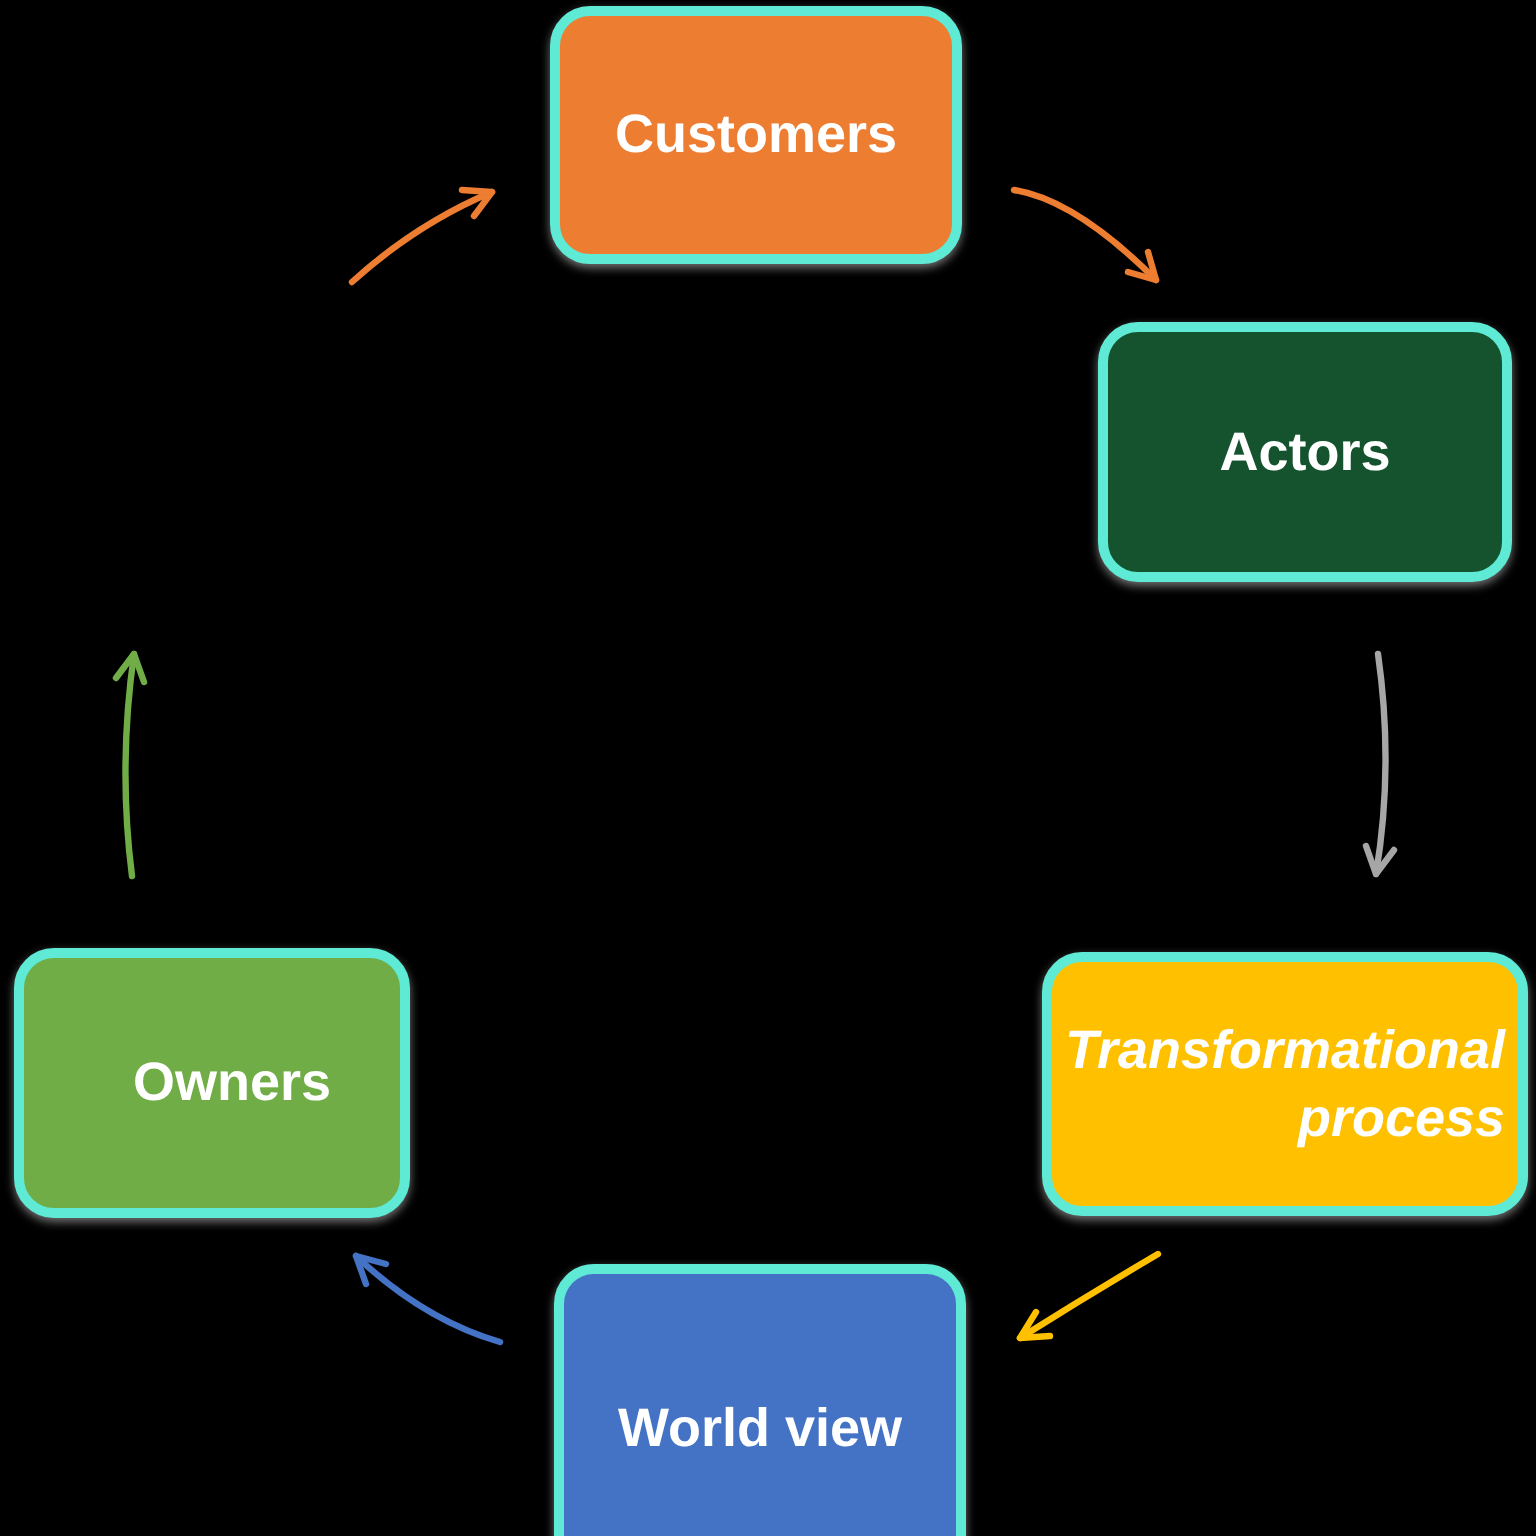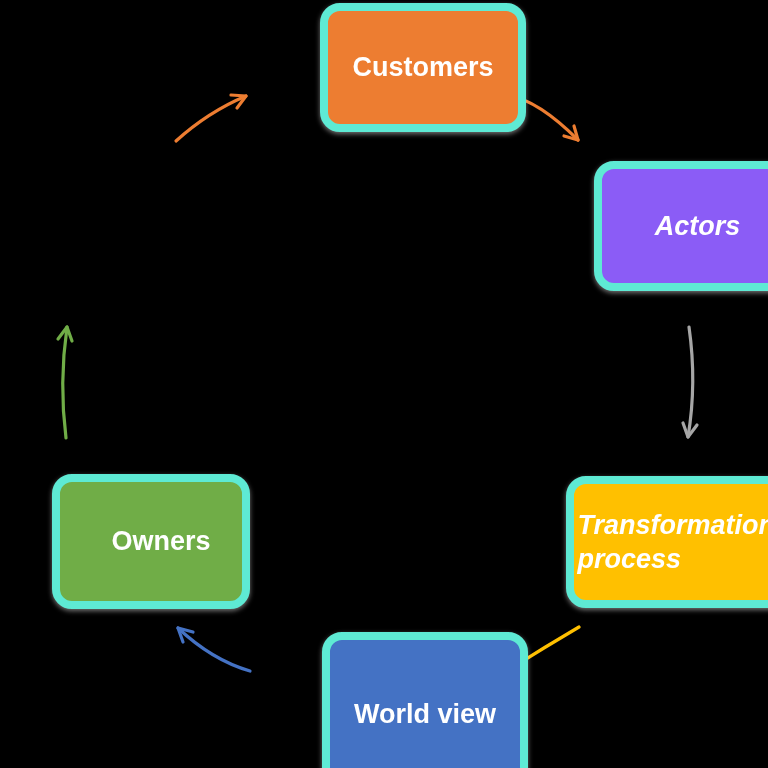--- a/index.html
+++ b/index.html
@@ -19,29 +19,28 @@
   }
   .arrow-layer path {
     fill: none;
     stroke-width: 3.2;
     stroke-linecap: round;
     stroke-linejoin: round;
   }
   .node {
     position: absolute;
     box-sizing: border-box;
-    border: 8px solid #5eead4;
+    border: 5px solid #5eead4;
     border-radius: 20px;
     box-shadow: 0 2px 5px rgba(255,255,255,0.45);
     display: flex;
     align-items: center;
     justify-content: center;
-    text-align: left;
+    text-align: right;
     padding: 4px 12px;
-    margin-left: 45px;
   }
   .node-label {
     color: #ffffff;
     font-size: 27px;
     font-weight: bold;
     line-height: 1.26;
   }
   .node-customers      { left: 275px; top: 3px;   width: 206px; height: 129px; }
   .node-actors         { left: 549px; top: 161px; width: 207px; height: 130px; }
   .node-transformational { left: 521px; top: 476px; width: 243px; height: 132px; }
@@ -78,21 +77,21 @@
     <g stroke="#70AD47">
       <path d="M66,438 Q59,383 67,327"></path>
       <path d="M72,341 L67,327 L58,339"></path>
     </g>
   </svg>
 
   <div class="node node-customers" style="background-color: rgb(237, 125, 49);">
     <span class="node-label">Customers</span>
   </div>
 
-  <div class="node node-actors" style="background-color: #8b5cf6; font-style: italic;">
+  <div class="node node-actors" style="background-color: #14532d;">
     <span class="node-label">Actors</span>
   </div>
 
   <div class="node node-transformational" style="background-color: rgb(255, 192, 0); font-style: italic;">
     <span class="node-label">Transformational process</span>
   </div>
 
   <div class="node node-world-view" style="background-color: rgb(68, 114, 196);">
     <span class="node-label">World view</span>
   </div>

